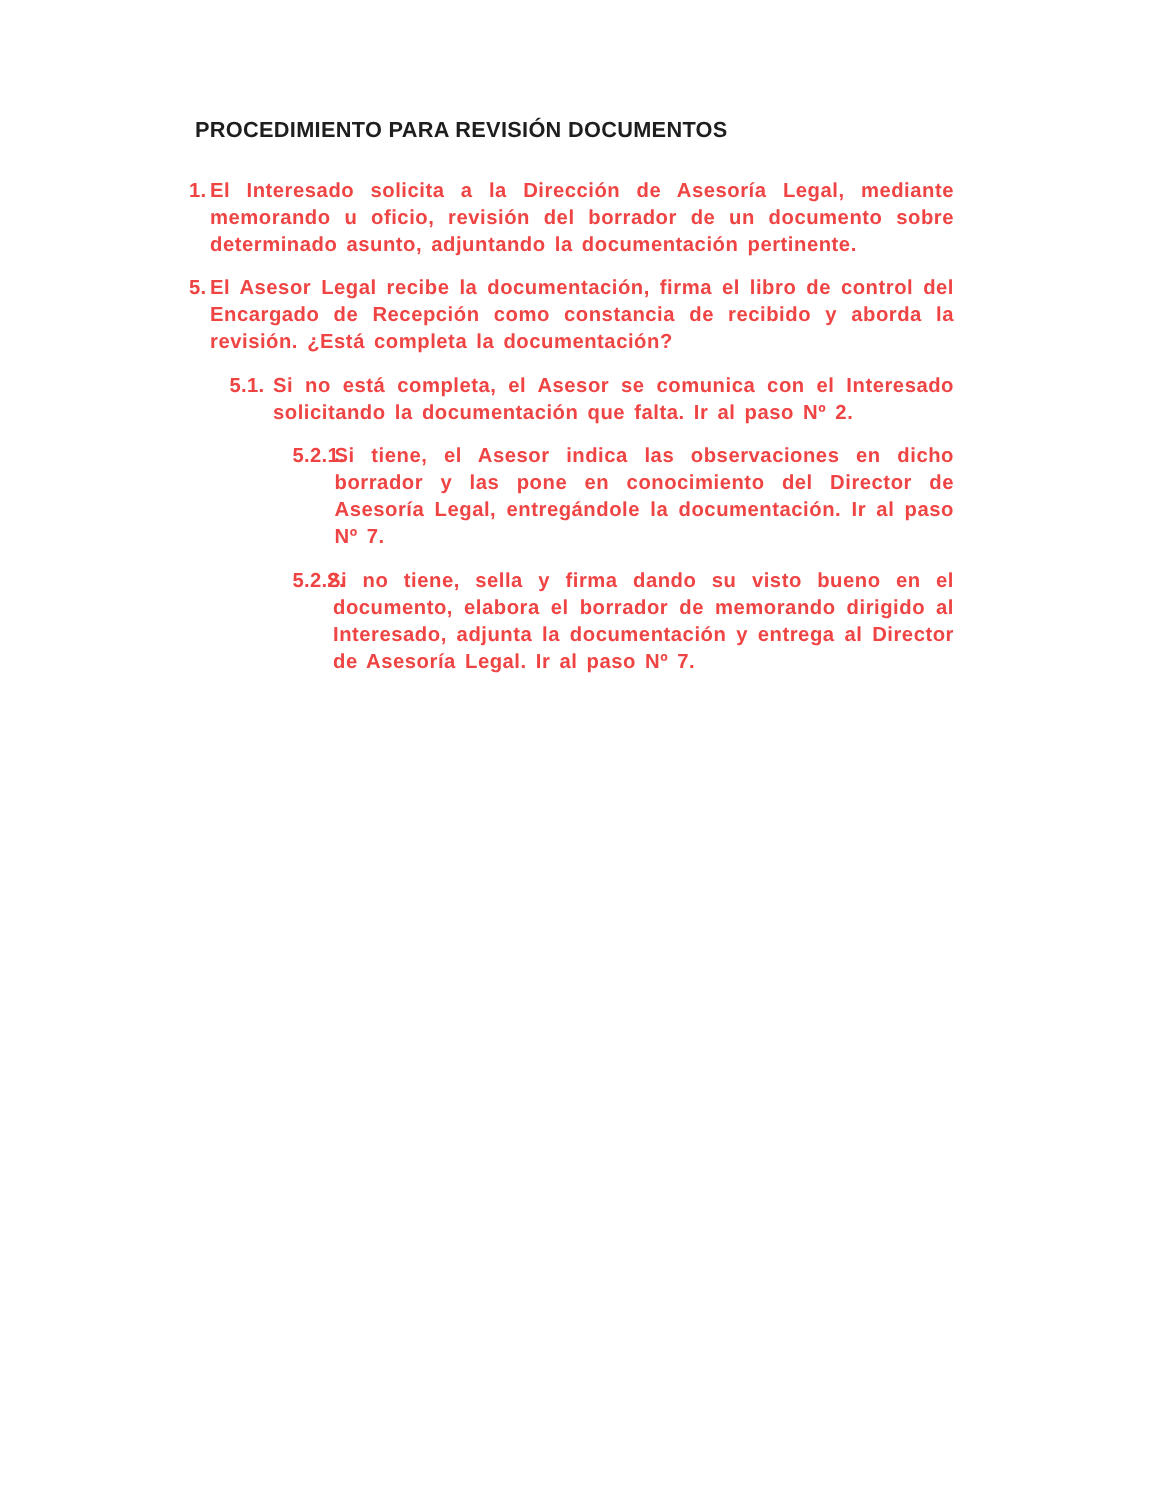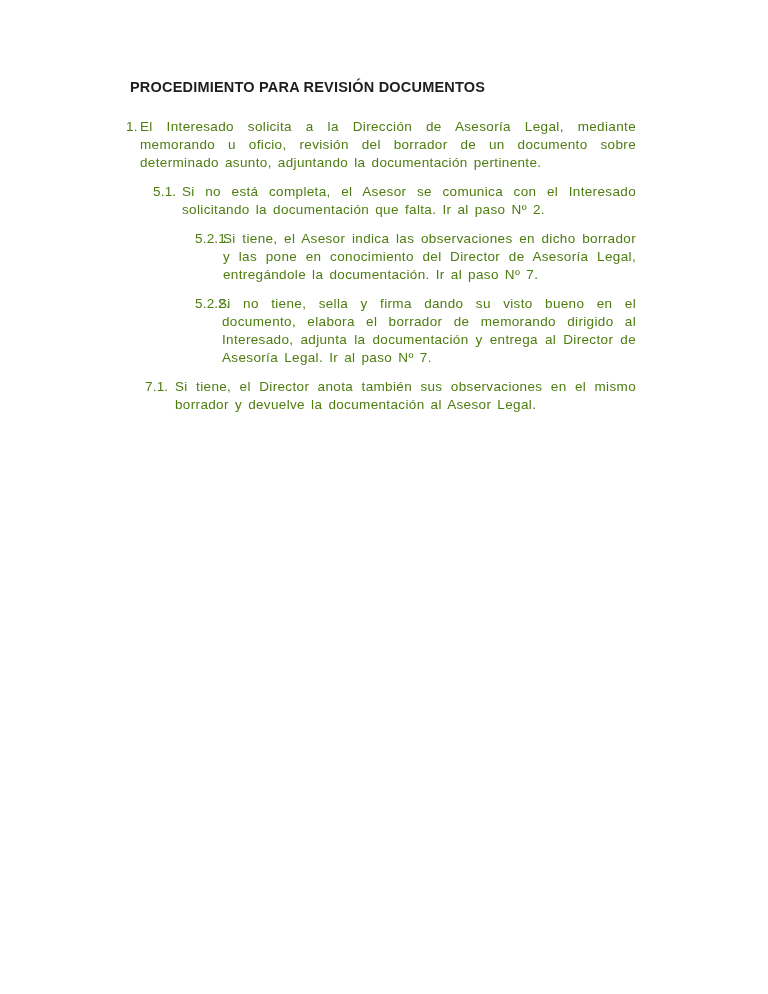--- a/index.html
+++ b/index.html
@@ -26,24 +26,25 @@
     font-size: 14.5px;
     line-height: 18px;
     font-weight: 700;
     color: #1e1e1e;
     letter-spacing: 0.2px;
   }
   .item {
     margin: 0 0 11px 0;
     font-size: 13.5px;
     line-height: 18px;
-    color: #4d7c0f;
+    color: #ef4444;
     text-align: justify;
     letter-spacing: 0.35px;
     word-spacing: 2px;
+    font-weight: bold;
   }
   .item .num {
     display: inline-block;
     text-indent: 0;
     letter-spacing: 0.2px;
   }
   
   .lv1 { padding-left: 14px; text-indent: -14px; }
   .lv1 .num { width: 14px; }
   
@@ -63,19 +64,19 @@
   .lv3t .num { width: 23px; }
 </style>
 </head>
 <body>
 
 <div class="page">
   <div class="content">
     <h1 class="doc-title">PROCEDIMIENTO PARA REVISIÓN DOCUMENTOS</h1>
     <div>
         <p class="item lv1"><span class="num">1.</span><span>El Interesado solicita a la Dirección de Asesoría Legal, mediante memorando u oficio, revisión del borrador de un documento sobre determinado asunto, adjuntando la documentación pertinente.</span></p>
+        <p class="item lv1"><span class="num">5.</span><span>El Asesor Legal recibe la documentación, firma el libro de control del Encargado de Recepción como constancia de recibido y aborda la revisión. ¿Está completa la documentación?</span></p>
         <p class="item lv2"><span class="num">5.1.</span><span>Si no está completa, el Asesor se comunica con el Interesado solicitando la documentación que falta. Ir al paso Nº 2.</span></p>
         <p class="item lv3"><span class="num">5.2.1.</span><span>Si tiene, el Asesor indica las observaciones en dicho borrador y las pone en conocimiento del Director de Asesoría Legal, entregándole la documentación. Ir al paso Nº 7.</span></p>
         <p class="item lv3t"><span class="num">5.2.2.</span><span>Si no tiene, sella y firma dando su visto bueno en el documento, elabora el borrador de memorando dirigido al Interesado, adjunta la documentación y entrega al Director de Asesoría Legal. Ir al paso Nº 7.</span></p>
-        <p class="item lv2a"><span class="num">7.1.</span><span>Si tiene, el Director anota también sus observaciones en el mismo borrador y devuelve la documentación al Asesor Legal.</span></p>
       </div>
   </div>
 </div>
 
 </body></html>

